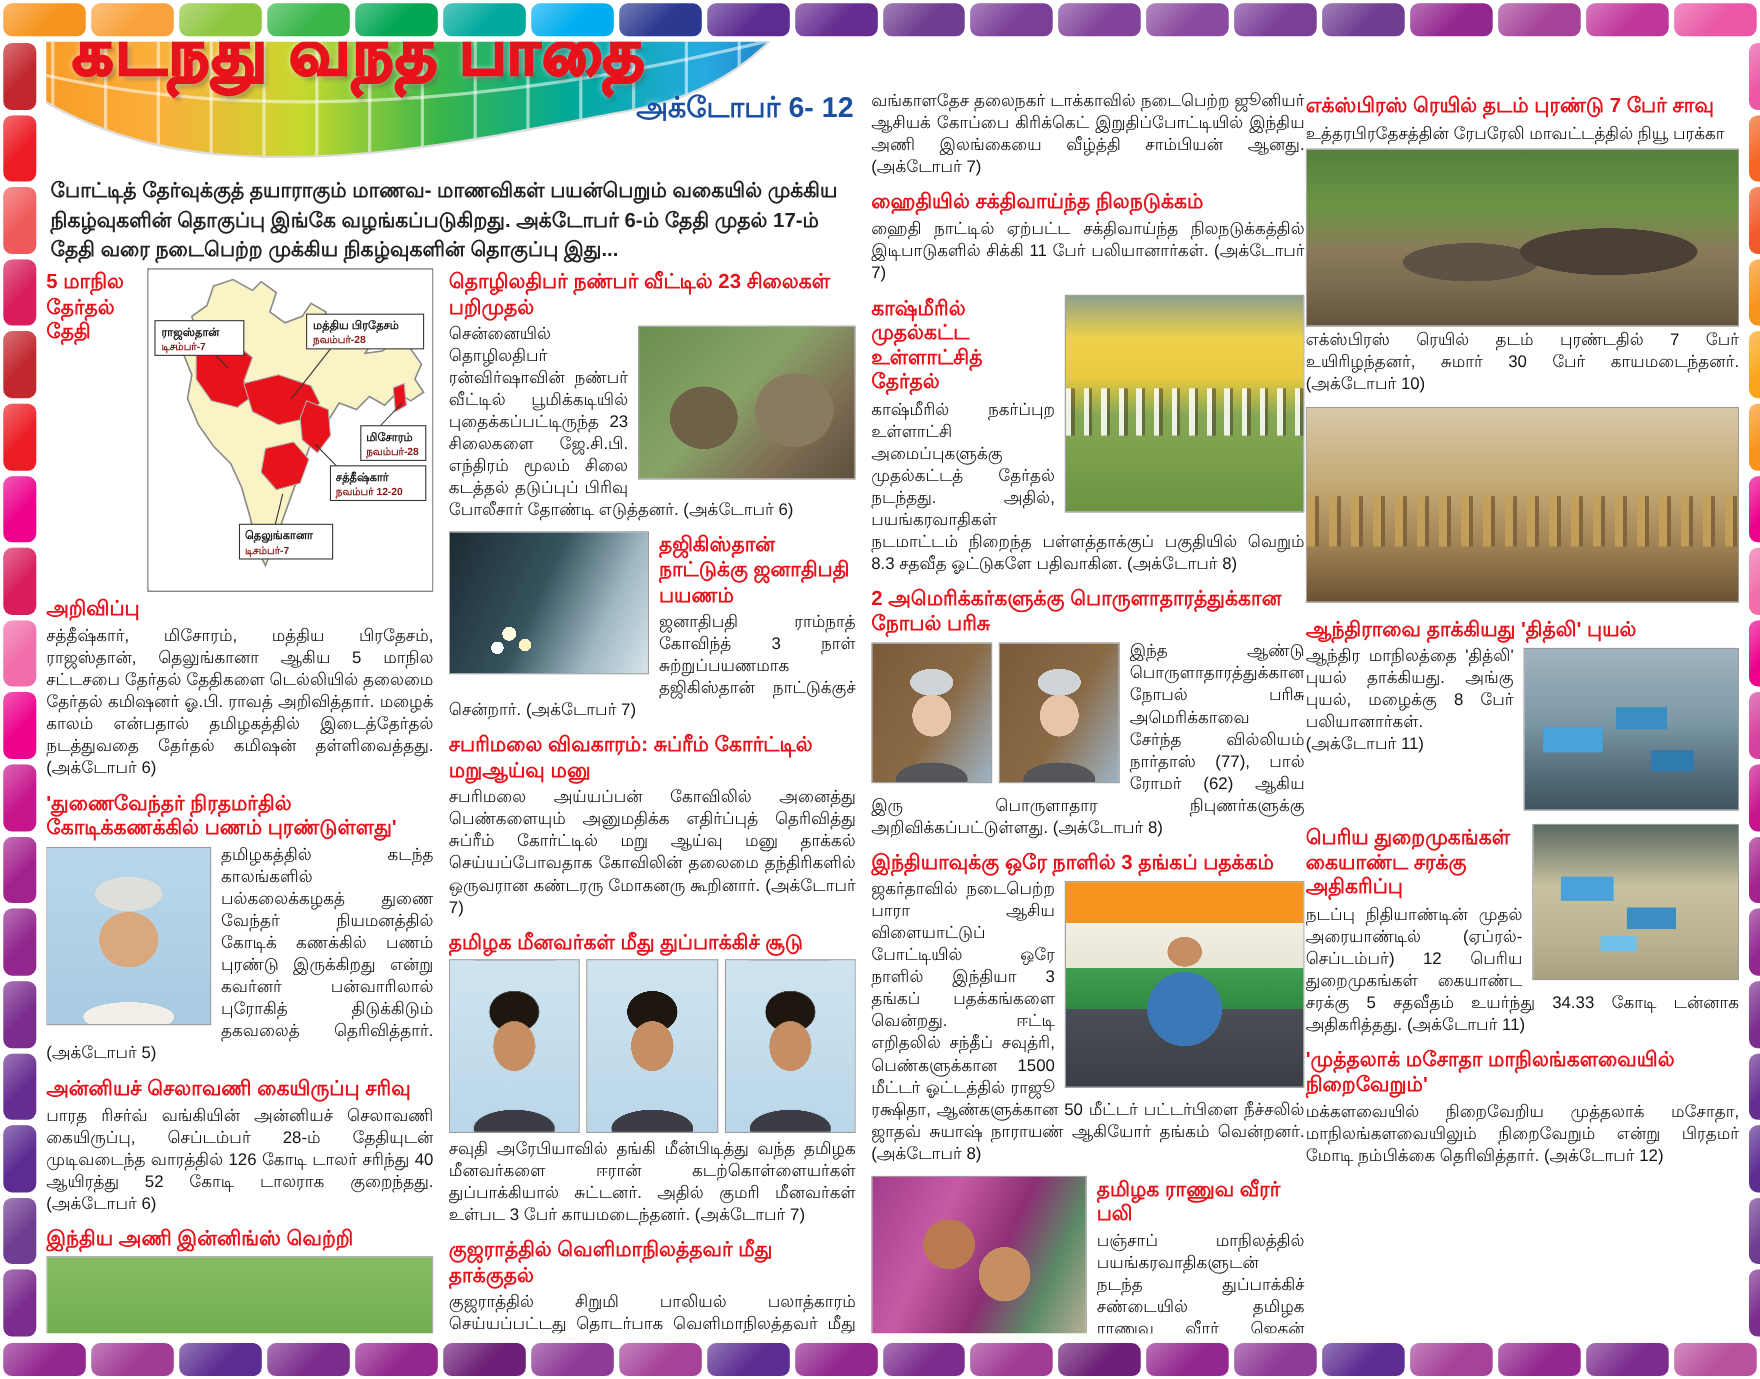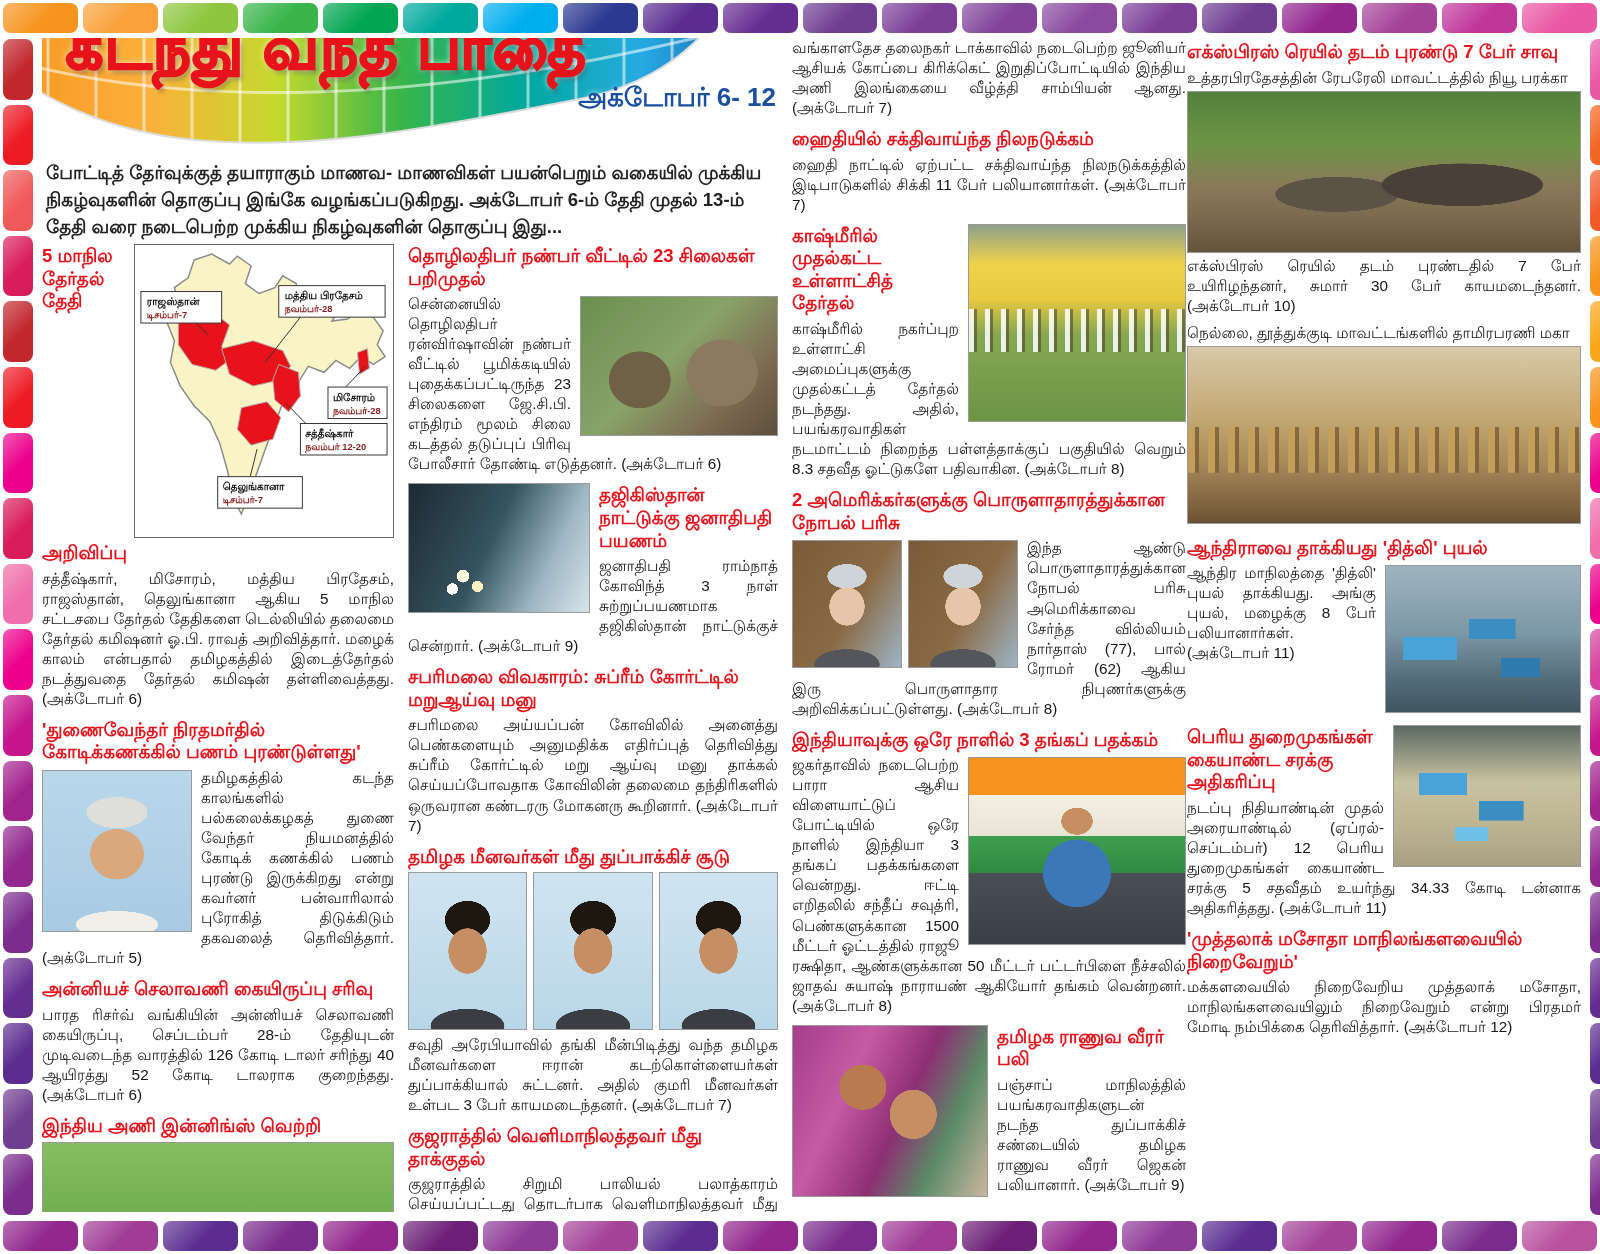--- a/index.html
+++ b/index.html
@@ -10,21 +10,21 @@
   .strip-top{left:0;top:0;width:1600px;height:36px;}
   .strip-bottom{left:0;bottom:0;width:1600px;height:36px;}
   .strip-left{left:0;top:36px;bottom:36px;width:36px;flex-direction:column;}
   .strip-right{right:0;top:36px;bottom:36px;width:36px;flex-direction:column;}
   .tile{flex:1 1 auto;border-radius:8px;position:relative;}
   .tile:after{content:"";position:absolute;inset:0;border-radius:8px;
       background:linear-gradient(135deg,rgba(255,255,255,.35),rgba(255,255,255,0) 55%);}
   
   .content{position:absolute;left:42px;top:38px;right:42px;bottom:42px;display:flex;gap:14px;overflow:hidden;}
   .half-left{flex:0 0 736px;min-width:0;}
-  .half-right{flex:1;display:flex;gap:1px;min-width:0;}
+  .half-right{flex:1;display:flex;gap:1px;min-width:0;margin-top:44px;}
   .col{flex:1;min-width:0;}
   .col1{flex:0 0 352px;}
   
   .header-zone{position:relative;height:204px;}
   .mosaic{position:absolute;left:-42px;top:-38px;width:730px;height:158px;}
   .page-title{position:absolute;left:24px;top:-24px;font-size:58px;font-weight:bold;letter-spacing:2px;
       color:#ffd911;-webkit-text-stroke:2.5px #e8121a;
       text-shadow:0 0 7px rgba(255,255,255,.95),3px 4px 4px rgba(0,0,0,.35);}
   .date-range{position:absolute;right:2px;top:44px;font-size:26px;font-weight:bold;color:#1b4fa0;
       text-shadow:1px 1px 0 #fff,0 0 6px rgba(255,255,255,.8);}
@@ -231,21 +231,21 @@
             <line x1="528" y1="0" x2="528" y2="158"></line>
               <line x1="576" y1="0" x2="576" y2="158"></line>
             <line x1="624" y1="0" x2="624" y2="158"></line>
               <line x1="672" y1="0" x2="672" y2="158"></line>
             <path d="M0,58 C180,108 420,108 728,30" fill="none"></path>
           </g>
           <path d="M0,60 C35,98 110,132 195,140 C330,152 455,122 575,100 C650,86 700,48 728,0" fill="none" stroke="#dcdcdc" stroke-width="2"></path>
         </svg>
         <div class="page-title">கடந்து வந்த பாதை</div>
         <div class="date-range">அக்டோபர் 6- 12</div>
-        <div class="intro">போட்டித் தேர்வுக்குத் தயாராகும் மாணவ- மாணவிகள் பயன்பெறும் வகையில் முக்கிய நிகழ்வுகளின் தொகுப்பு இங்கே வழங்கப்படுகிறது. அக்டோபர் 6-ம் தேதி முதல் 13-ம் தேதி வரை நடைபெற்ற முக்கிய நிகழ்வுகளின் தொகுப்பு இது...</div>
+        <div class="intro">போட்டித் தேர்வுக்குத் தயாராகும் மாணவ- மாணவிகள் பயன்பெறும் வகையில் முக்கிய நிகழ்வுகளின் தொகுப்பு இங்கே வழங்கப்படுகிறது. அக்டோபர் 6-ம் தேதி முதல் 17-ம் தேதி வரை நடைபெற்ற முக்கிய நிகழ்வுகளின் தொகுப்பு இது...</div>
       </div>
 
       <div class="cols12">
 
         <div class="col col1">
 
           <div class="art">
             <div class="map-box">
               <svg viewBox="0 0 260 292" width="256" height="290">
                 <rect x="0" y="0" width="260" height="292" fill="#ffffff"></rect>
@@ -310,21 +310,21 @@
 
           <div class="art">
             <h3>தொழிலதிபர் நண்பர் வீட்டில் 23 சிலைகள் பறிமுதல்</h3>
             <div class="ph ph-statues fr" style="width:198px;height:140px;"></div>
             <p>சென்னையில் தொழிலதிபர் ரன்விர்ஷாவின் நண்பர் வீட்டில் பூமிக்கடியில் புதைக்கப்பட்டிருந்த 23 சிலைகளை ஜே.சி.பி. எந்திரம் மூலம் சிலை கடத்தல் தடுப்புப் பிரிவு போலீசார் தோண்டி எடுத்தனர். (அக்டோபர் 6)</p>
           </div>
 
           <div class="art">
             <div class="ph ph-president fl" style="width:182px;height:130px;"></div>
             <h3>தஜிகிஸ்தான் நாட்டுக்கு ஜனாதிபதி பயணம்</h3>
-            <p>ஜனாதிபதி ராம்நாத் கோவிந்த் 3 நாள் சுற்றுப்பயணமாக தஜிகிஸ்தான் நாட்டுக்குச் சென்றார். (அக்டோபர் 9)</p>
+            <p>ஜனாதிபதி ராம்நாத் கோவிந்த் 3 நாள் சுற்றுப்பயணமாக தஜிகிஸ்தான் நாட்டுக்குச் சென்றார். (அக்டோபர் 7)</p>
           </div>
 
           <div class="art">
             <h3>சபரிமலை விவகாரம்: சுப்ரீம் கோர்ட்டில் மறுஆய்வு மனு</h3>
             <p>சபரிமலை அய்யப்பன் கோவிலில் அனைத்து பெண்களையும் அனுமதிக்க எதிர்ப்புத் தெரிவித்து சுப்ரீம் கோர்ட்டில் மறு ஆய்வு மனு தாக்கல் செய்யப்போவதாக கோவிலின் தலைமை தந்திரிகளில் ஒருவரான கண்டரரு மோகனரு கூறினார். (அக்டோபர் 7)</p>
           </div>
 
           <div class="art">
             <h3>தமிழக மீனவர்கள் மீது துப்பாக்கிச் சூடு</h3>
             <div class="row3">
@@ -389,21 +389,20 @@
       <div class="col">
 
         <div class="art">
           <h3>எக்ஸ்பிரஸ் ரெயில் தடம் புரண்டு 7 பேர் சாவு</h3>
           <p>உத்தரபிரதேசத்தின் ரேபரேலி மாவட்டத்தில் நியூ பரக்கா</p>
           <div class="ph ph-train" style="width:100%;height:162px;margin:3px 0;"></div>
           <p>எக்ஸ்பிரஸ் ரெயில் தடம் புரண்டதில் 7 பேர் உயிரிழந்தனர், சுமார் 30 பேர் காயமடைந்தனர். (அக்டோபர் 10)</p>
         </div>
 
         <div class="art">
-          <p>நெல்லை, தூத்துக்குடி மாவட்டங்களில் தாமிரபரணி மகா</p>
           <div class="ph ph-pushkar" style="width:100%;height:178px;margin:3px 0;"></div>
         </div>
 
         <div class="art">
           <h3>ஆந்திராவை தாக்கியது 'தித்லி' புயல்</h3>
           <div class="ph ph-cyclone fr" style="width:196px;height:148px;"></div>
           <p>ஆந்திர மாநிலத்தை 'தித்லி' புயல் தாக்கியது. அங்கு புயல், மழைக்கு 8 பேர் பலியானார்கள். (அக்டோபர் 11)</p>
         </div>
 
         <div class="art">

